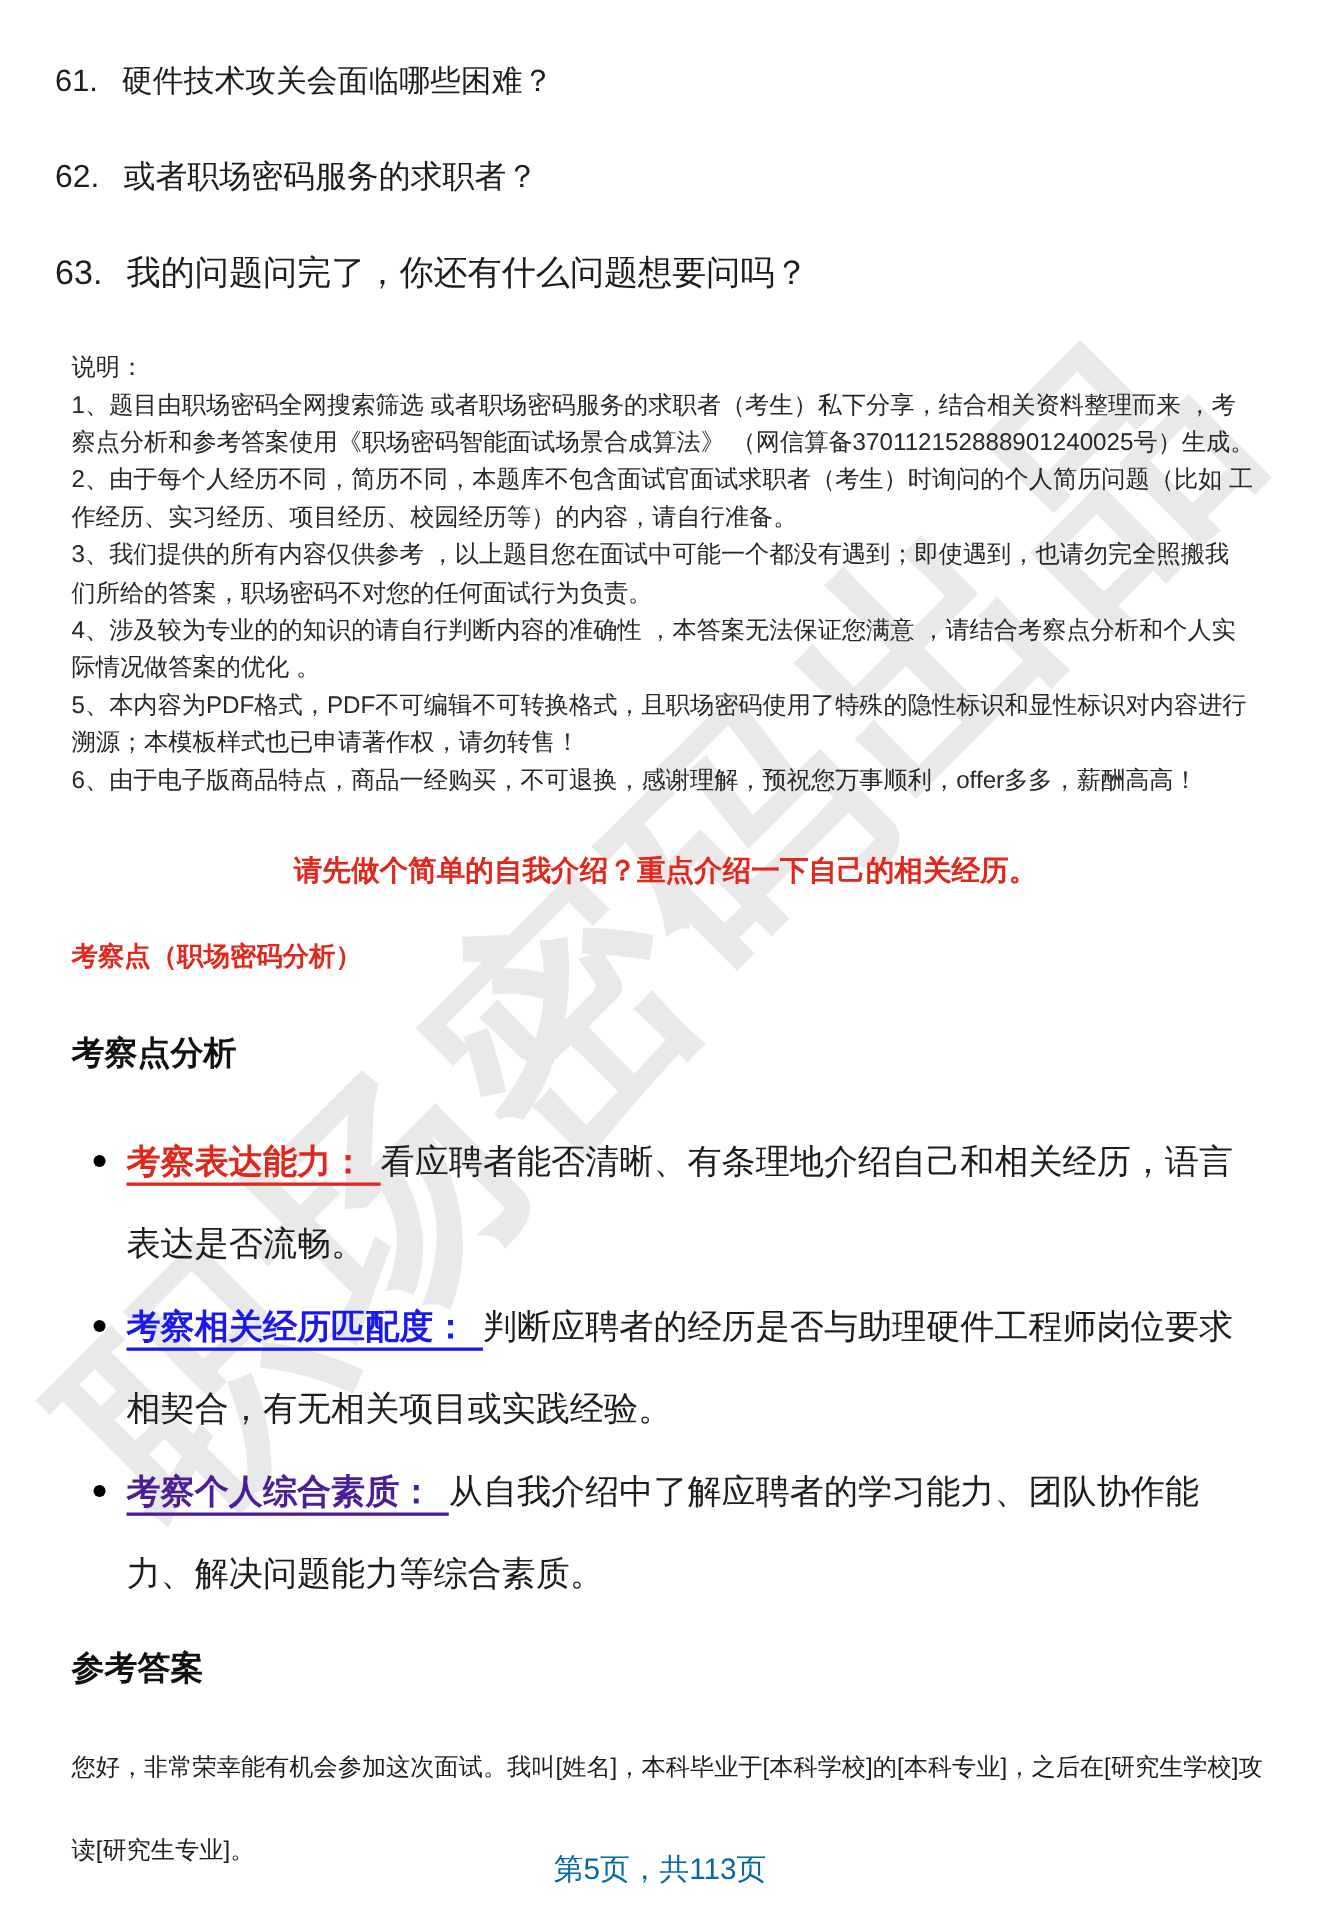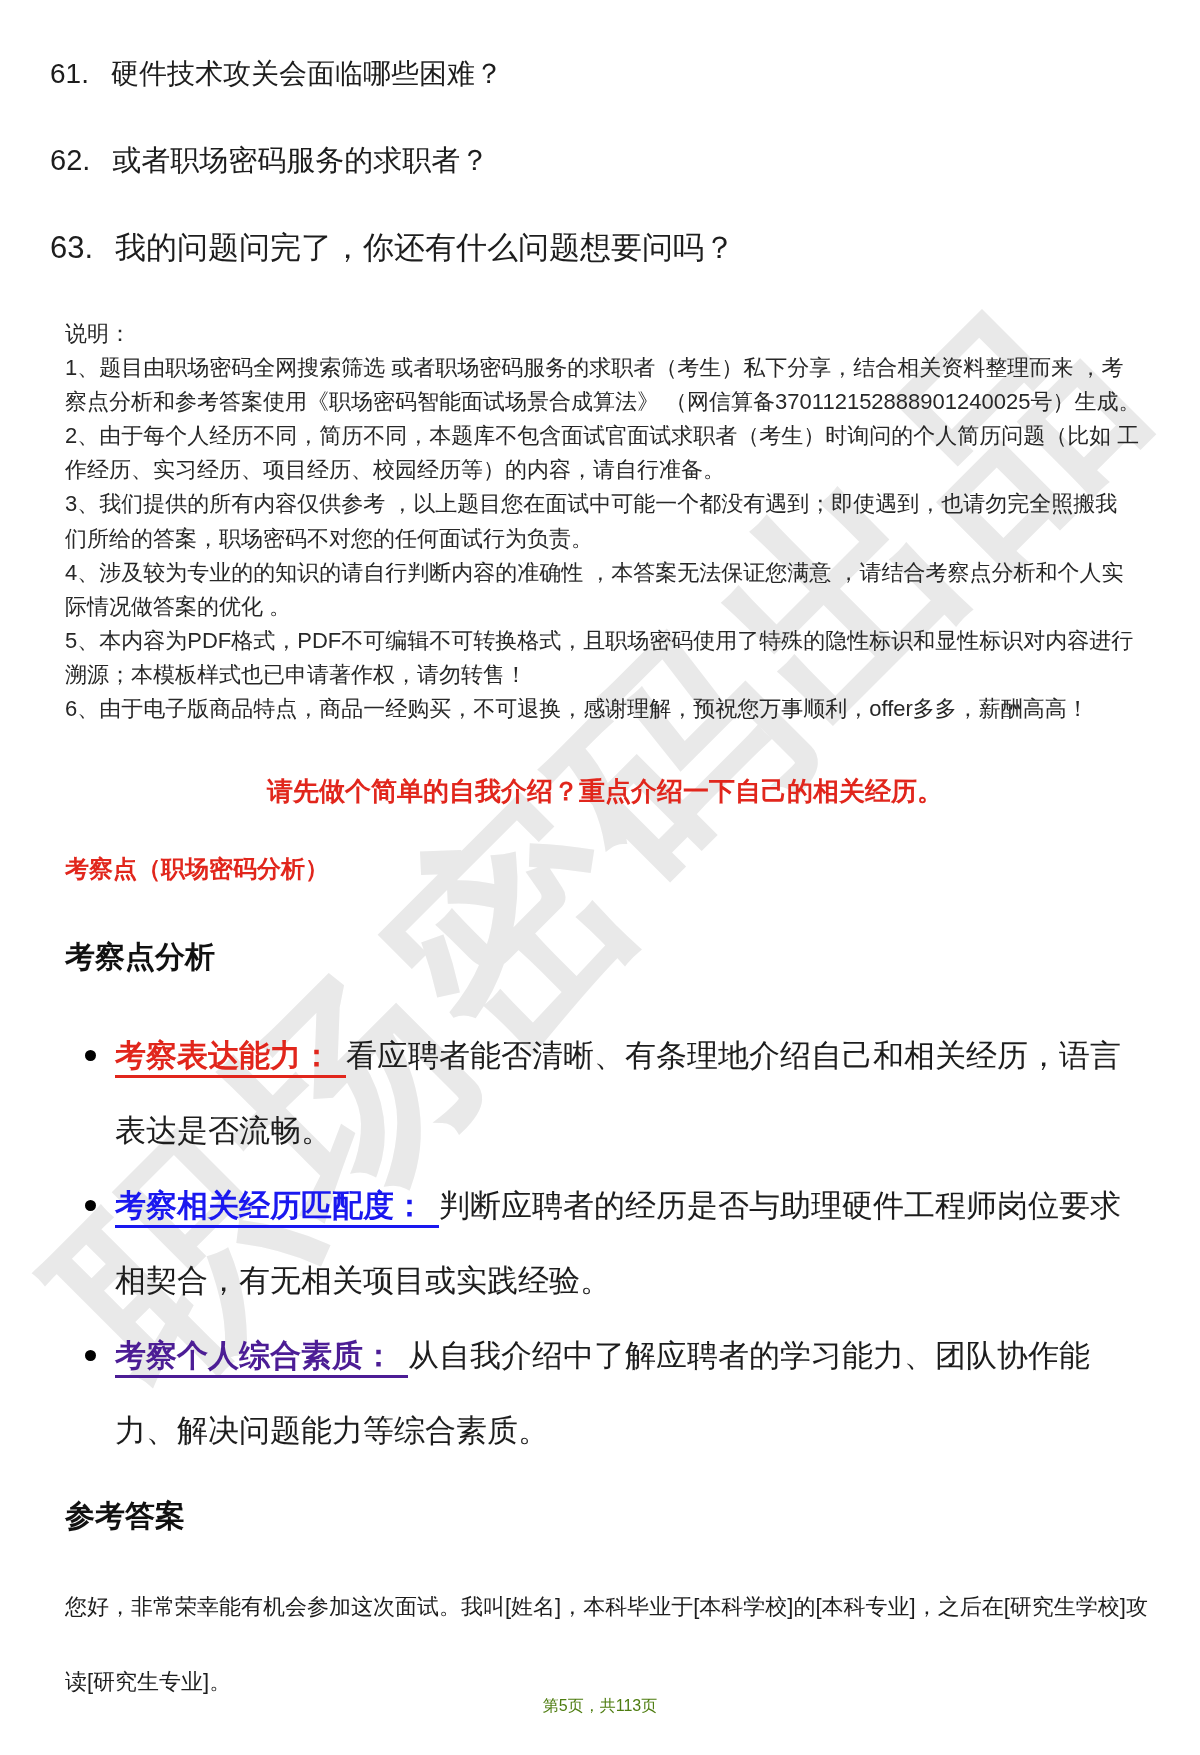--- a/index.html
+++ b/index.html
@@ -97,22 +97,22 @@
     margin: 32px 50px 0 65px;
     font-size: 22px;
     line-height: 75px;
   }
   .footer {
     position: absolute;
     left: 0;
     right: 0;
     bottom: 38px;
     text-align: center;
-    font-size: 16px;
-    color: #4d7c0f;
+    font-size: 27px;
+    color: #0369a1;
     z-index: 1;
   }
 </style>
 </head>
 <body>
 
 <div class="watermark">职场密码出品</div>
 
 <div class="content">
 

